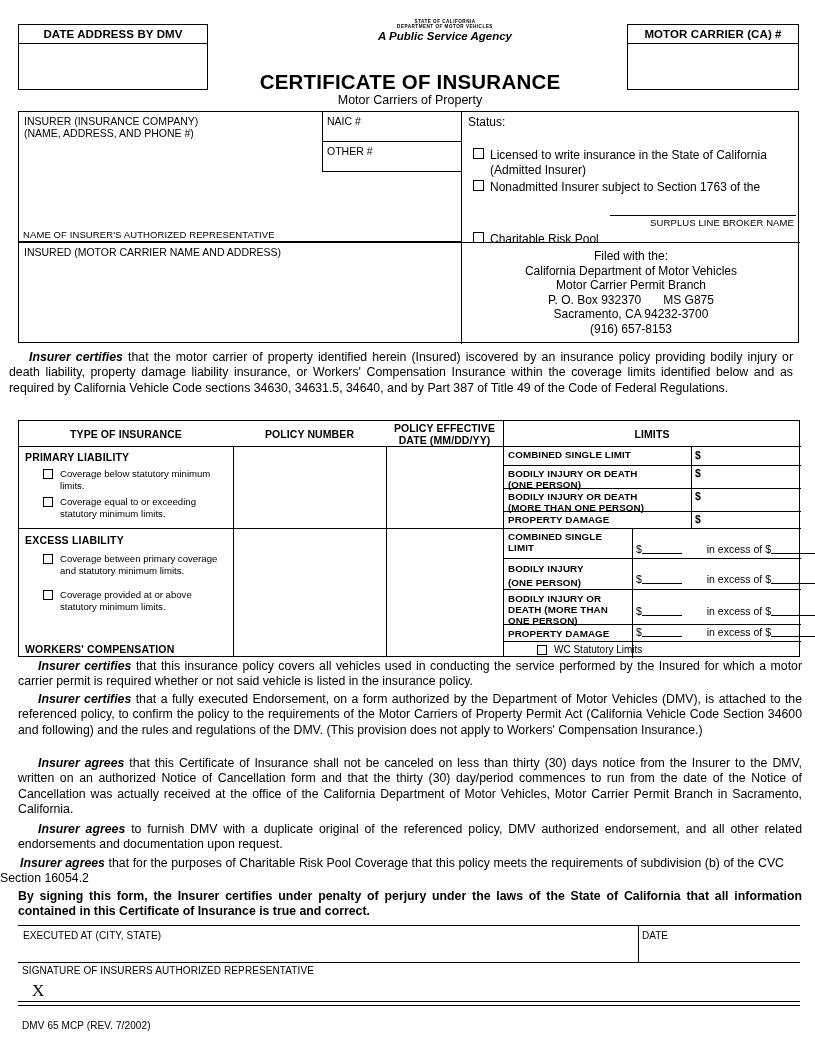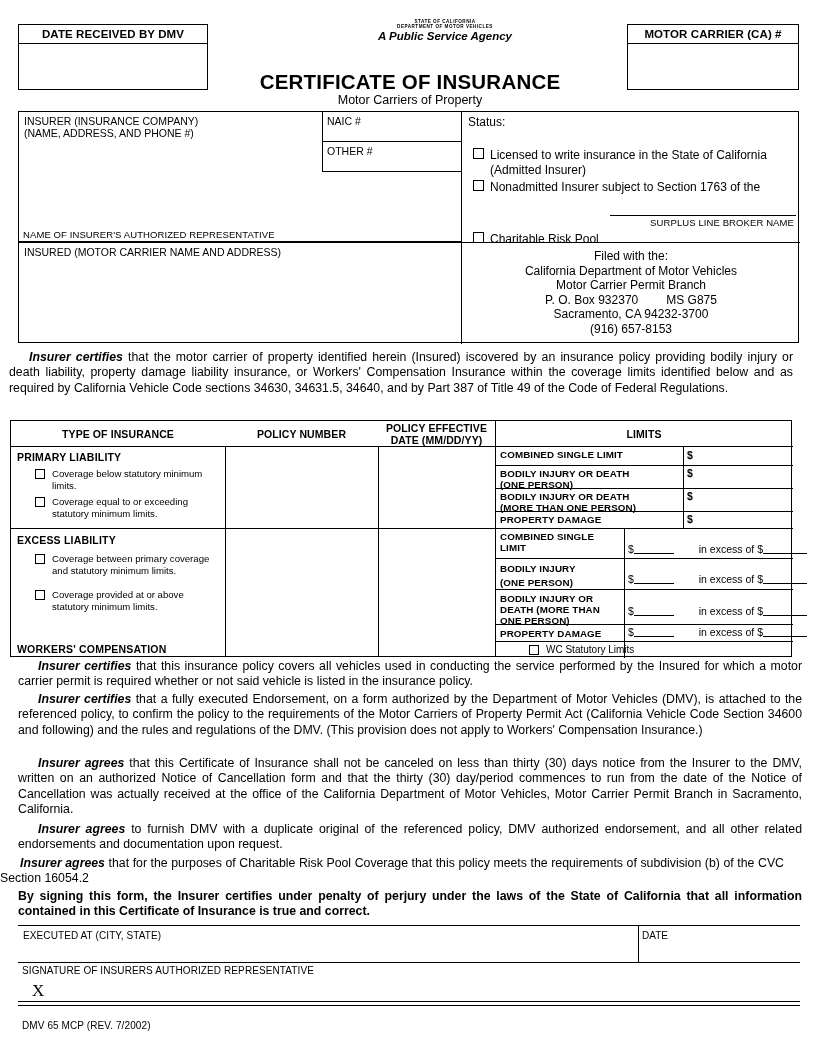--- a/index.html
+++ b/index.html
@@ -131,36 +131,36 @@
   }
   #charitable-row { position: absolute; left: 11px; top: 120px; }
 
   
   #filed-cell .ftext {
     font-size: 12px;
     line-height: 14.5px;
     text-align: center;
     padding-top: 6px;
   }
-  .pobox-line span.ms { padding-left: 28px; }
+  .pobox-line span.ms { padding-left: 22px; }
 
   
   .para {
     font-size: 12.3px;
     line-height: 15.3px;
     text-align: justify;
     text-justify: inter-word;
   }
   .para .lead { font-style: italic; font-weight: bold; }
   .indent { text-indent: 20px; }
 
   #p1 { left: 9px; top: 350px; width: 784px; }
 
   
-  #tbl { left: 10px; top: 420px; width: 782px; height: 237px; }
+  #tbl { left: 18px; top: 420px; width: 782px; height: 237px; }
 
   .th {
     position: absolute;
     font-size: 10.5px;
     font-weight: bold;
     text-align: center;
     letter-spacing: .1px;
     line-height: 12px;
   }
   #thead-rule { position: absolute; left: 0; top: 25px; width: 782px; border-bottom: 1px solid #000; }
@@ -240,21 +240,21 @@
   #sig-rule2 { left: 18px; top: 1005px; width: 782px; border-bottom: 1.4px solid #000; }
 
   #form-no { left: 22px; top: 1020px; font-size: 10px; letter-spacing: .1px; }
 </style>
 </head>
 <body>
 
 <div id="page">
 
   <div class="abs bx" id="date-received">
-    <div class="hdr-box-label">DATE RECEIVED BY DMV</div>
+    <div class="hdr-box-label">DATE ADDRESS BY DMV</div>
     <div style="height:46px"></div>
   </div>
 
   <div class="abs bx" id="motor-carrier">
     <div class="hdr-box-label">MOTOR CARRIER (CA) #</div>
     <div style="height:46px"></div>
   </div>
 
   <div class="abs" id="logo-wrap">
     <div class="logo-top">STATE OF CALIFORNIA</div>

